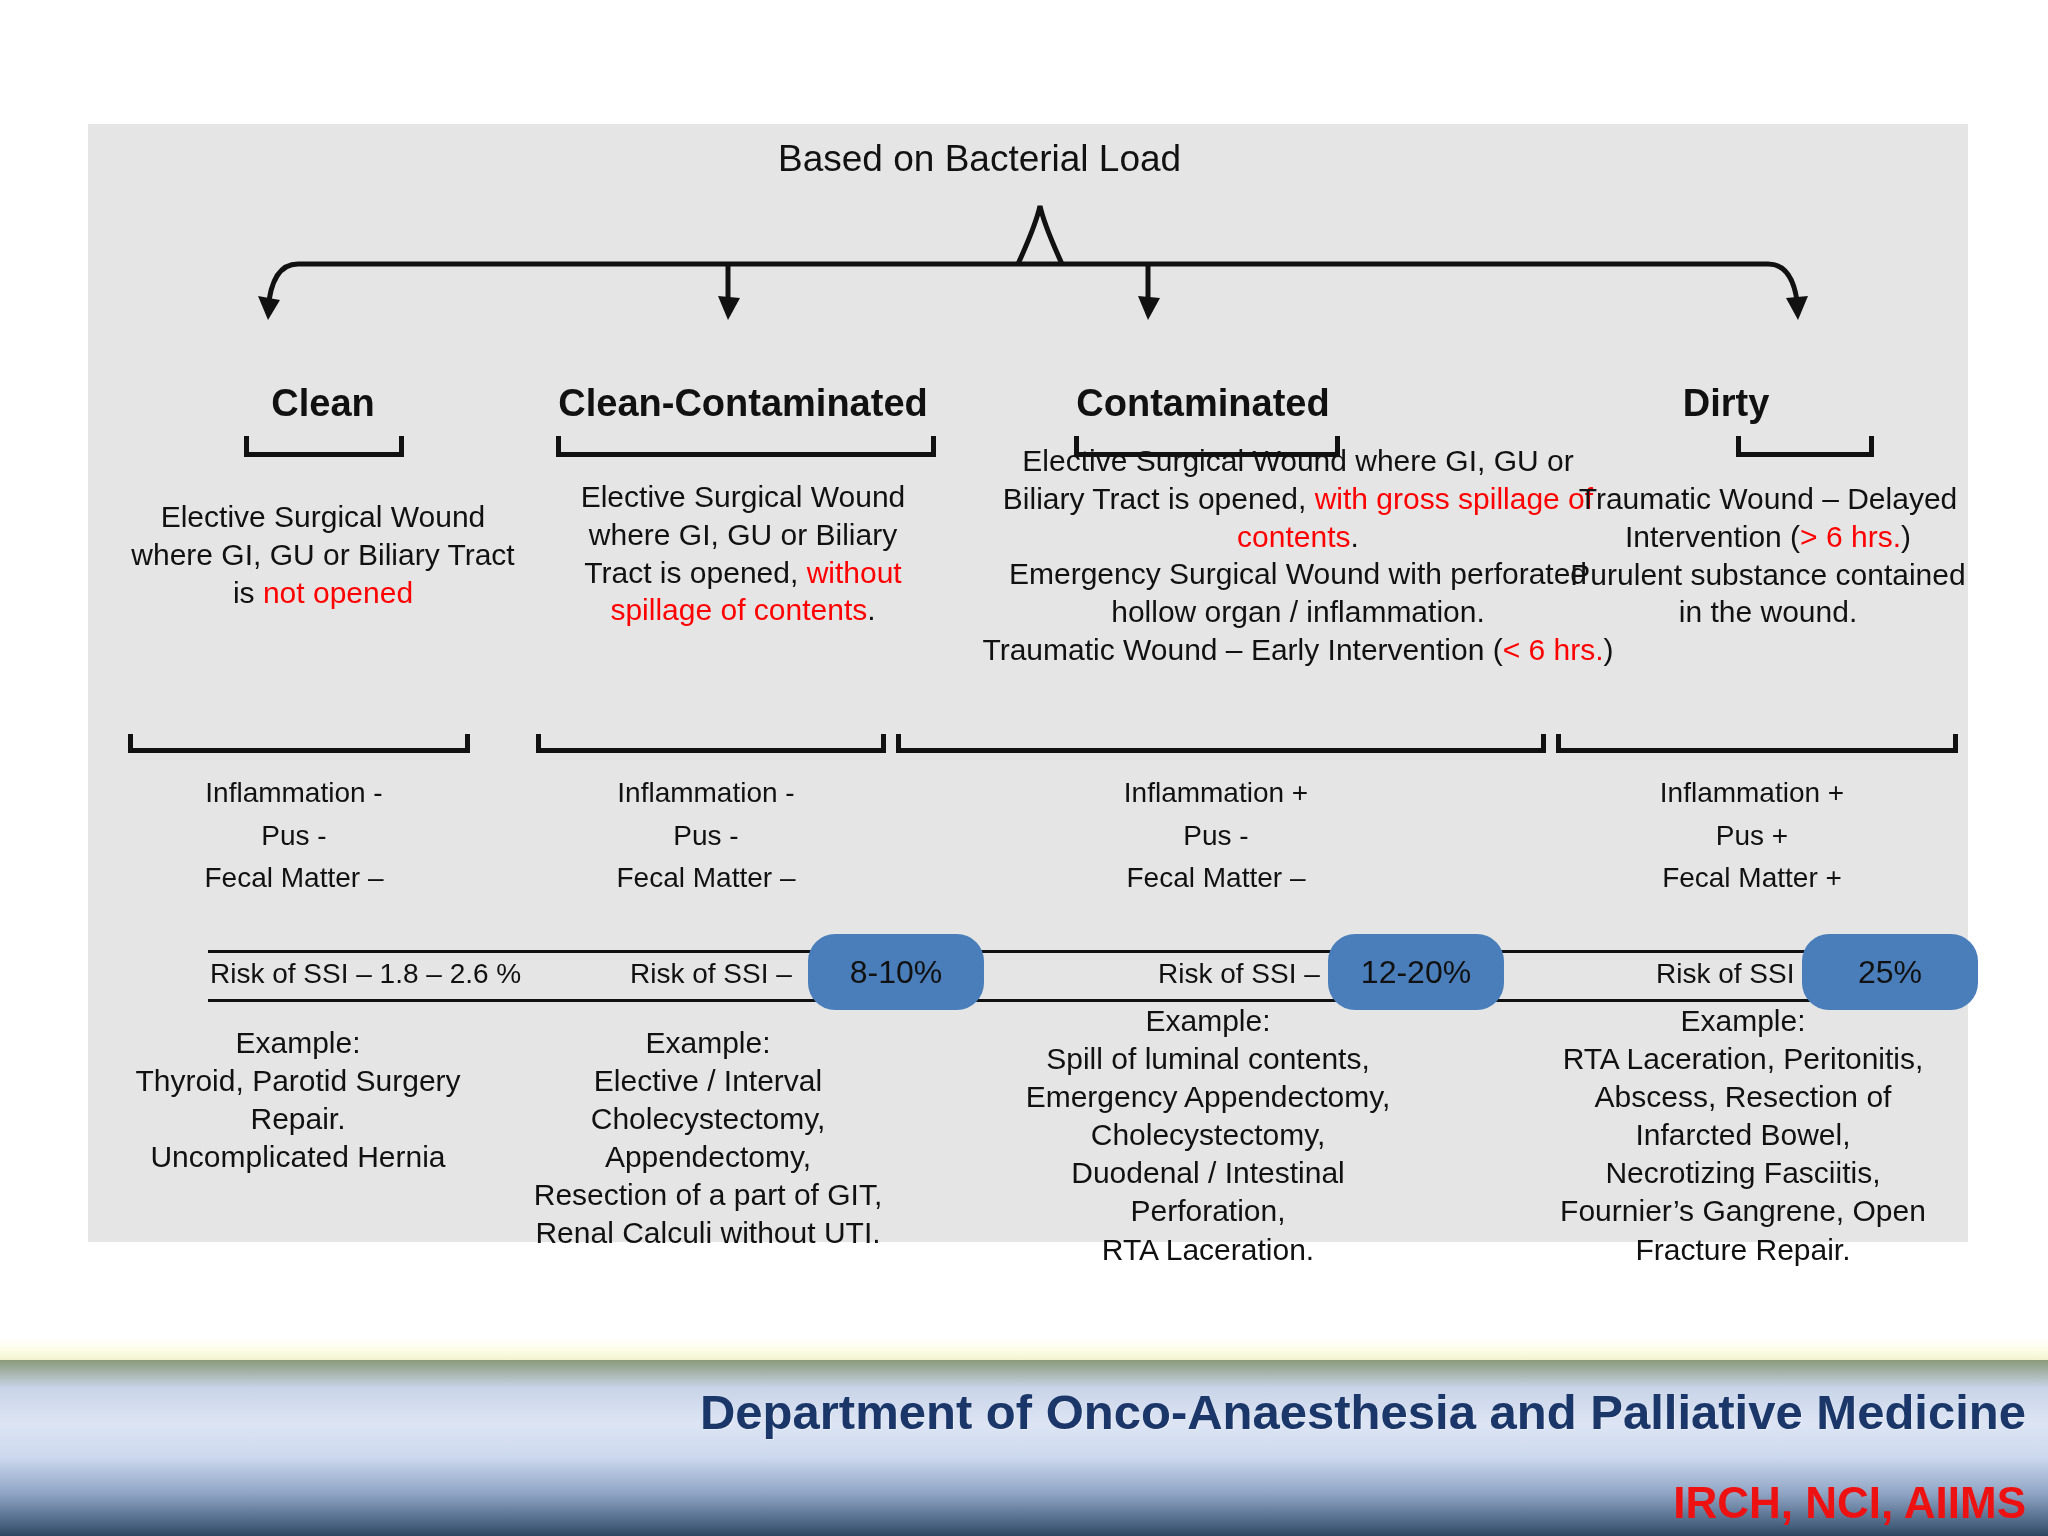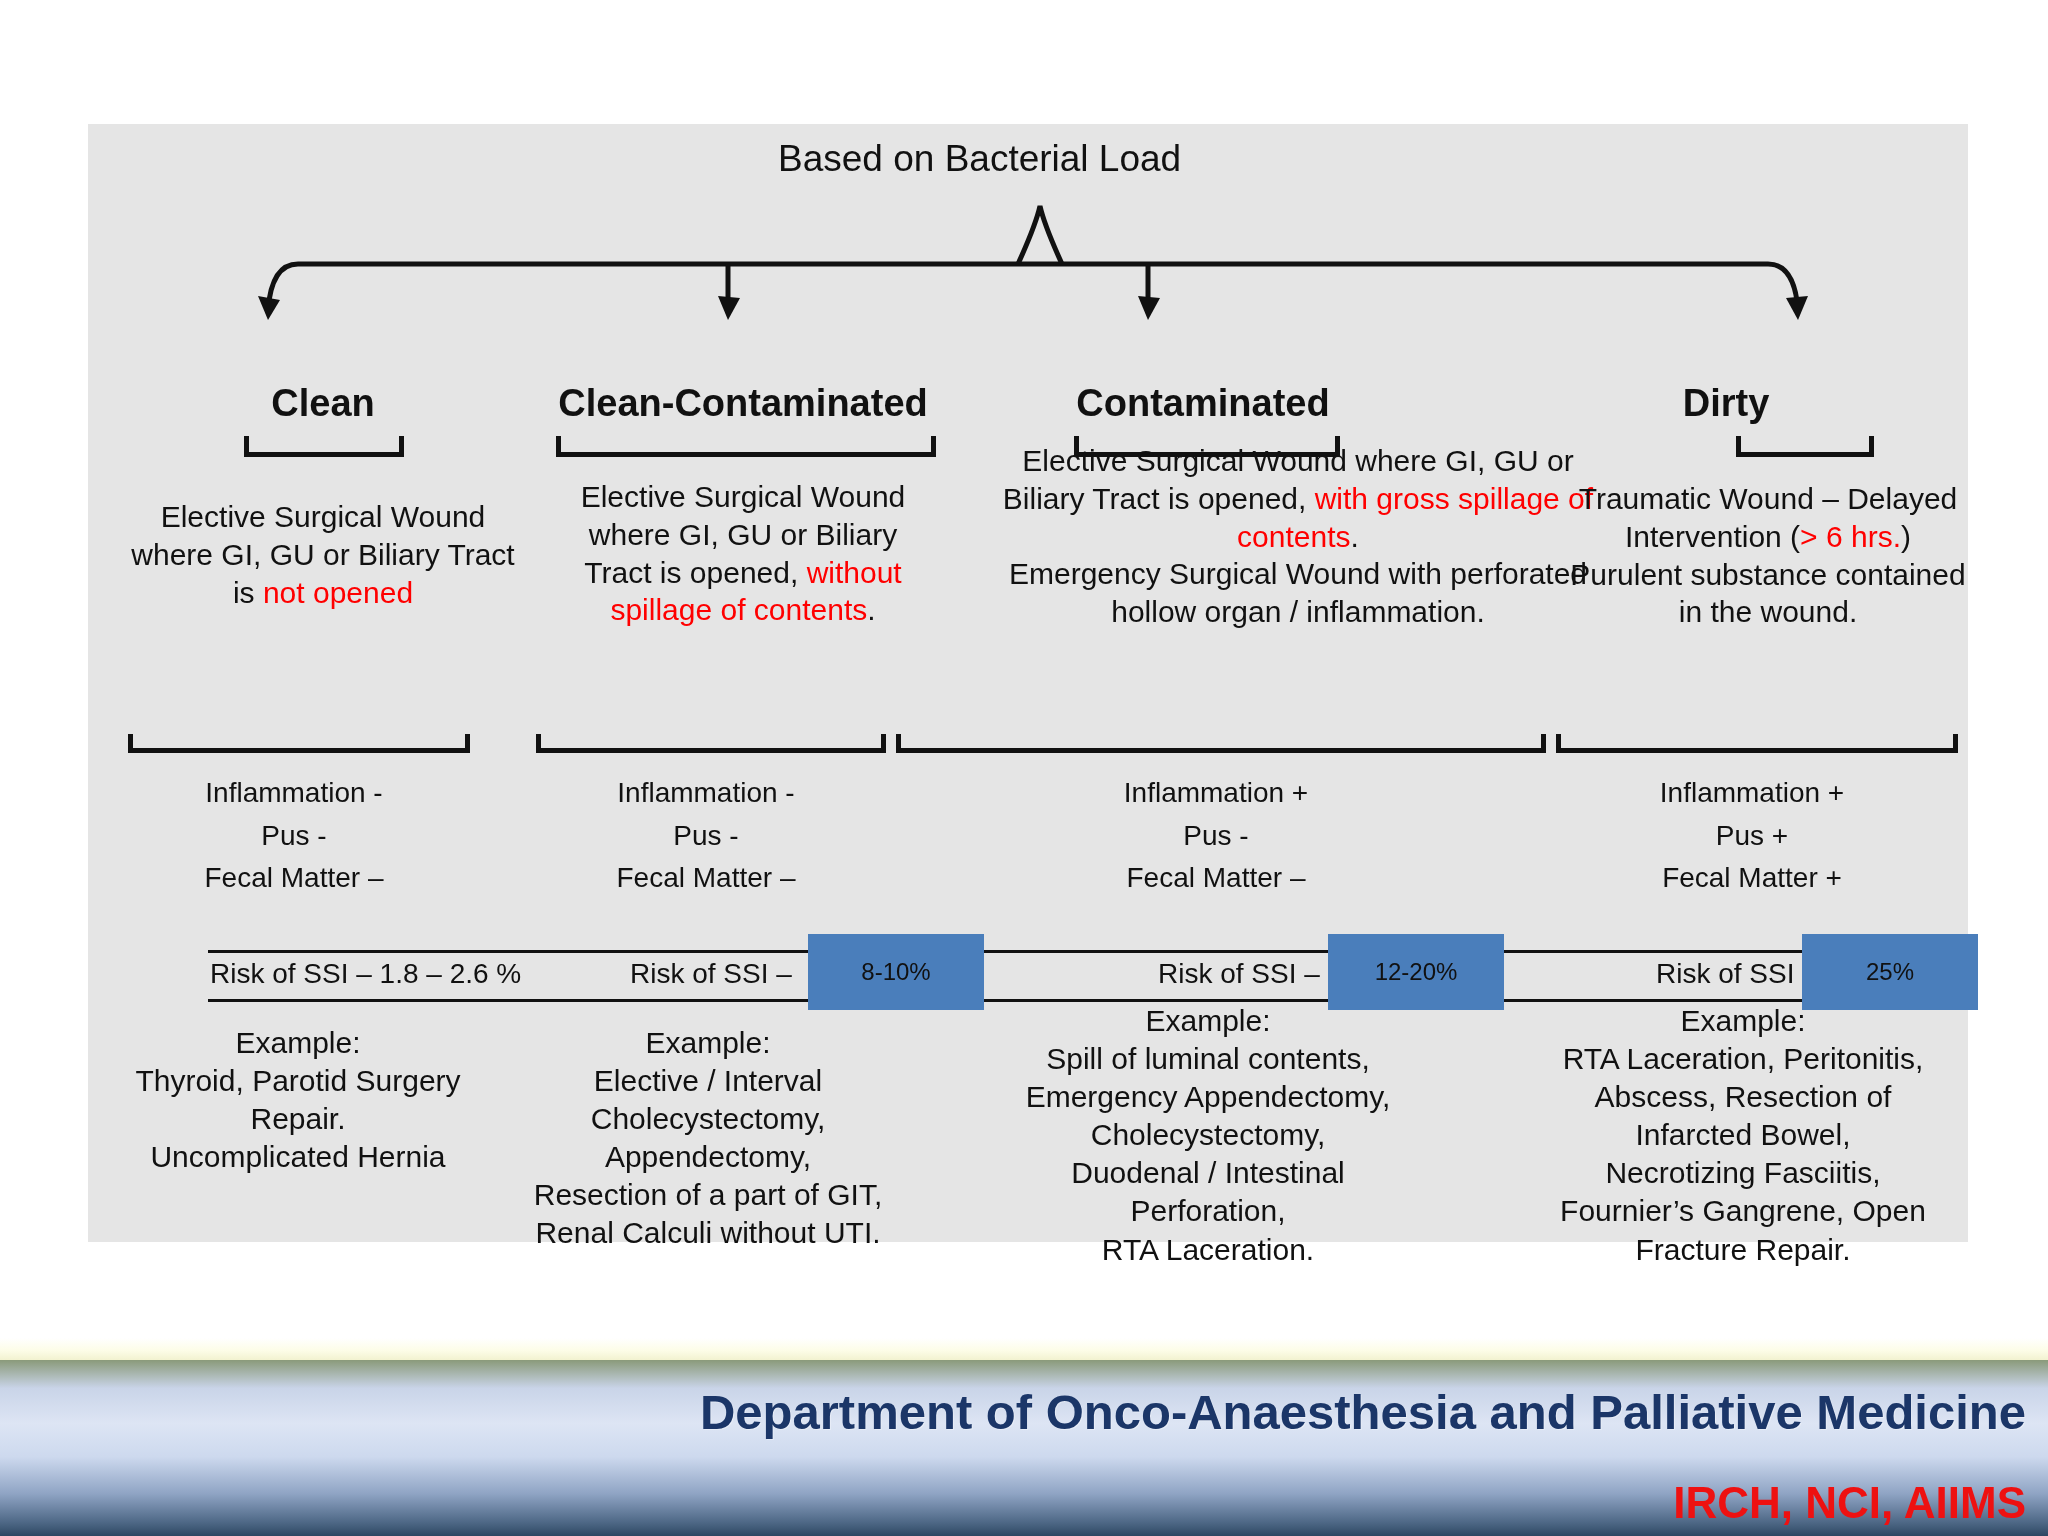--- a/index.html
+++ b/index.html
@@ -65,23 +65,24 @@
   .riskline.top{ top:0; }
   .riskline.bot{ top:49px; }
   .risktext{
     position:absolute; top:8px;
     font-size:28px; color:#111; white-space:nowrap;
   }
   .riskbox{
     position:absolute;
     background:#4a7ebb;
     color:#111;
-    font-size:24px;
+    font-size:32px;
     display:flex; align-items:center; justify-content:center;
     z-index:4;
+    border-radius:27px;
   }
 
   
   .example{
     position:absolute;
     font-size:30px; line-height:1.27; color:#111; text-align:center;
   }
 
   
   .footer-top{
@@ -156,20 +157,21 @@
     <span>Elective Surgical Wound where GI, GU or Biliary Tract is </span><span class="red">not opened</span>
   </div>
 
   <div class="desc" style="left:480px; top:354px; width:350px;">
     <span>Elective Surgical Wound where GI, GU or Biliary Tract is opened, </span><span class="red">without spillage of contents</span><span>.</span>
   </div>
 
   <div class="desc" style="left:890px; top:318px; width:640px;">
     <span>Elective Surgical Wound where GI, GU or Biliary Tract is opened, </span><span class="red">with gross spillage of contents</span><span>.</span>
     <div>Emergency Surgical Wound with perforated hollow organ / inflammation.</div>
+    <div><span>Traumatic Wound – Early Intervention (</span><span class="red">&lt; 6 hrs.</span><span>)</span></div>
   </div>
 
   <div class="desc" style="left:1480px; top:356px; width:400px;">
     <span>Traumatic Wound – Delayed Intervention (</span><span class="red">&gt; 6 hrs.</span><span>)</span>
     <div>Purulent substance contained in the wound.</div>
   </div>
 
   <div class="secbrace" style="left:40px; top:610px; width:332px;"></div>
   <div class="secbrace" style="left:448px; top:610px; width:340px;"></div>
   <div class="secbrace" style="left:808px; top:610px; width:640px;"></div>

